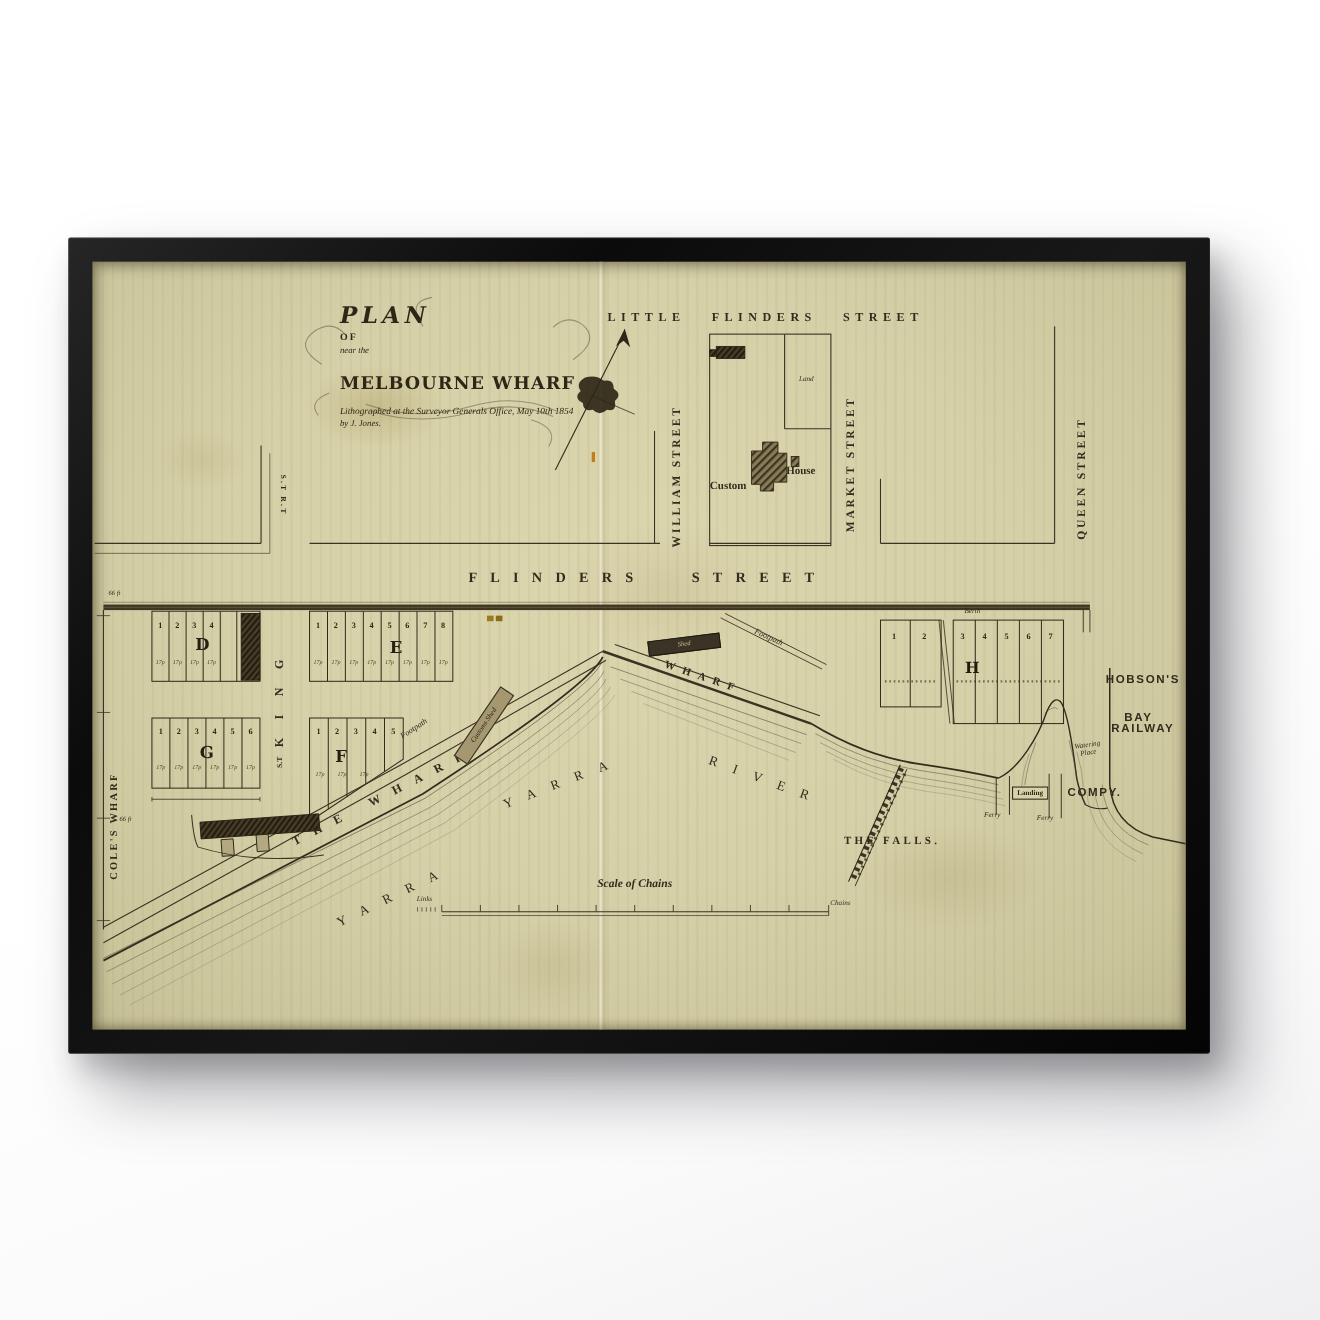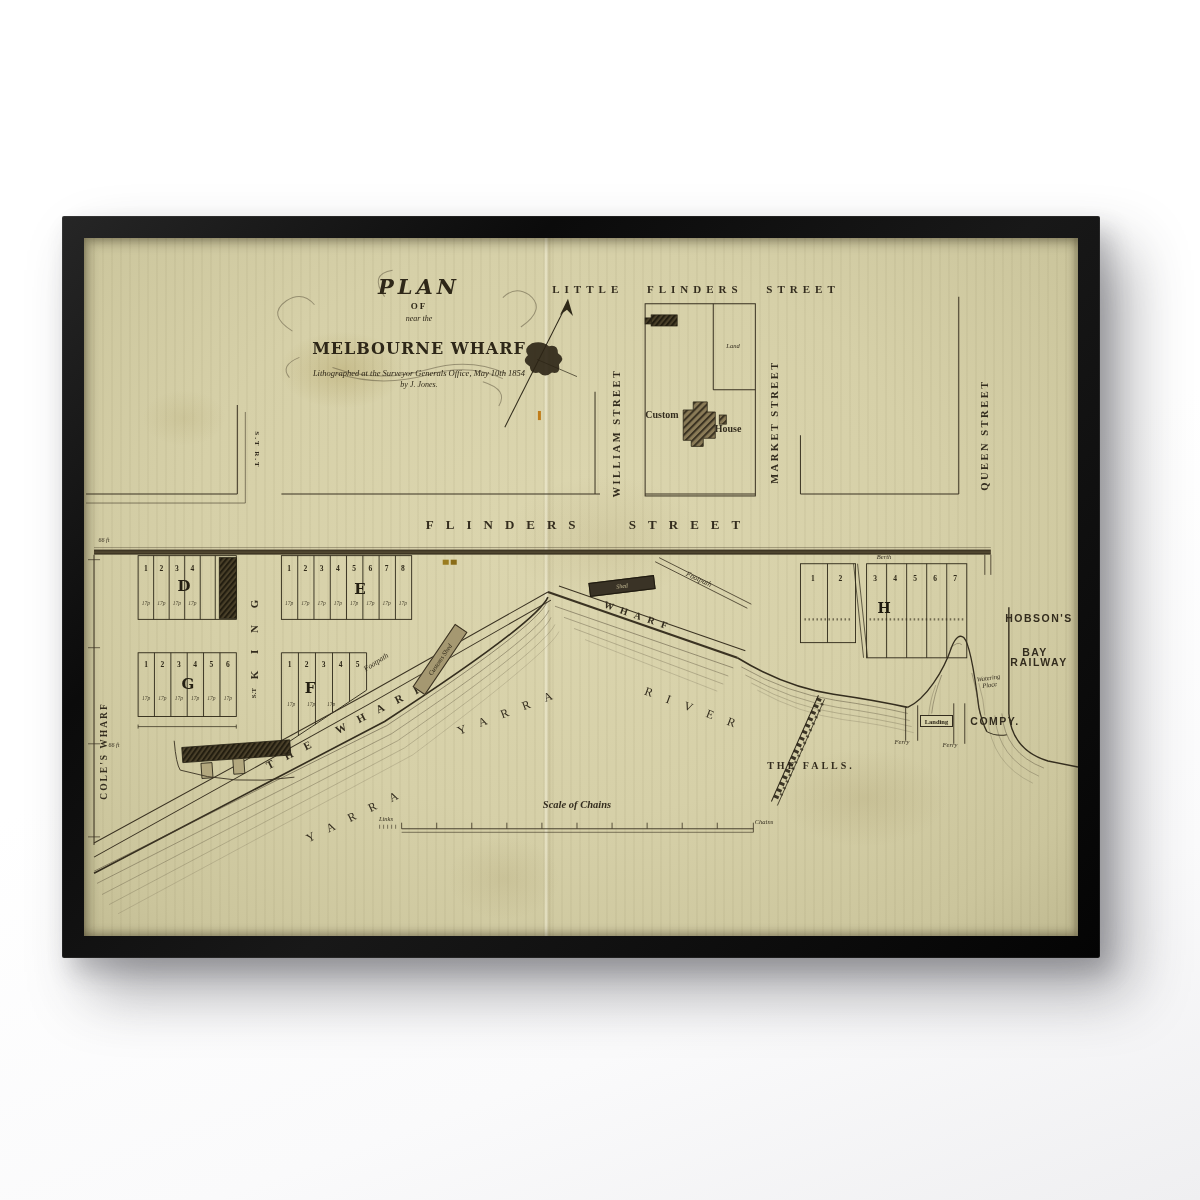--- a/index.html
+++ b/index.html
@@ -16,21 +16,21 @@
       radial-gradient(90px 55px at 258px 132px, rgba(140,115,35,.22), transparent 70%),
       radial-gradient(60px 40px at 100px 180px, rgba(130,110,40,.10), transparent 70%),
       radial-gradient(140px 90px at 520px 300px, rgba(120,100,45,.10), transparent 70%),
       radial-gradient(120px 70px at 780px 560px, rgba(120,100,45,.12), transparent 70%),
       radial-gradient(80px 60px at 420px 640px, rgba(120,100,45,.10), transparent 70%),
       linear-gradient(90deg, transparent 460px, rgba(250,247,228,.55) 462px, rgba(115,102,60,.16) 465px, transparent 468px),
       repeating-linear-gradient(90deg, rgba(95,85,50,.05) 0 2px, rgba(0,0,0,0) 2px 9px),
       radial-gradient(ellipse at 48% 42%, #dcd6af 0%, #d6d0a8 50%, #cbc59c 85%, #c0ba91 100%)}
   .lw{position:absolute;left:0;top:0;width:100%;height:100%}
   .lbl{position:absolute;transform:translate(-50%,-50%);color:#332c1e;white-space:nowrap;line-height:1}
-  .ttl{position:absolute;left:225px;top:36px;width:220px;text-align:center;color:#2e2718}
+  .ttl{position:absolute;left:225px;top:36px;width:220px;color:#2e2718}
   .ttl .t-plan{font:bold 21px "DejaVu Serif",serif;letter-spacing:4px;font-style:italic}
   .ttl .t-of{font:bold 9px "Liberation Serif",serif;letter-spacing:2px;margin-top:2px}
   .ttl .t-storing{font:bold 15px "DejaVu Serif",serif;letter-spacing:.4px;margin-top:4px}
   .ttl .t-near{font:italic 8px "Liberation Serif",serif;margin-top:3px}
   .ttl .t-melb{font:bold 16px "DejaVu Serif",serif;letter-spacing:1px;margin-top:16px}
   .ttl .t-cred1{font:italic 8.5px "Liberation Serif",serif;margin-top:10px}
   .ttl .t-cred2{font:italic 8px "Liberation Serif",serif;margin-top:2px}
   .numrow,.szrow{position:absolute;display:flex;justify-content:space-around;color:#2e2818}
   .numrow span{font:bold 7.5px "Liberation Serif",serif}
   .szrow span{font:italic 5.5px "Liberation Serif",serif;opacity:.85}
@@ -209,21 +209,21 @@
       <div class="lbl" style="left:612px;top:51px;font:bold 11px 'Liberation Serif',serif;letter-spacing:5px;word-spacing:16px">LITTLE FLINDERS STREET</div>
       <div class="lbl" style="left:505px;top:287px;font:bold 13px 'Liberation Serif',serif;letter-spacing:12px;word-spacing:26px">FLINDERS STREET</div>
       <div class="lbl" style="left:532px;top:195px;transform:translate(-50%,-50%) rotate(-90deg);font:bold 10.5px 'Liberation Serif',serif;letter-spacing:2.5px">WILLIAM STREET</div>
       <div class="lbl" style="left:690px;top:184px;transform:translate(-50%,-50%) rotate(-90deg);font:bold 10.5px 'Liberation Serif',serif;letter-spacing:2.5px">MARKET STREET</div>
       <div class="lbl" style="left:900px;top:197px;transform:translate(-50%,-50%) rotate(-90deg);font:bold 10.5px 'Liberation Serif',serif;letter-spacing:2.5px">QUEEN STREET</div>
       <div class="lbl" style="left:170px;top:398px;transform:translate(-50%,-50%) rotate(-90deg);font:bold 11px 'Liberation Serif',serif;letter-spacing:7px">K I N G</div>
       <div class="lbl" style="left:170px;top:455px;transform:translate(-50%,-50%) rotate(-90deg);font:bold 7px 'Liberation Serif',serif">S.T</div>
       <div class="lbl" style="left:173px;top:212px;transform:translate(-50%,-50%) rotate(90deg);font:bold 7px 'Liberation Serif',serif;letter-spacing:2px">S.T R.T</div>
       <div class="lbl" style="left:20px;top:513px;transform:translate(-50%,-50%) rotate(-90deg);font:bold 9.5px 'Liberation Serif',serif;letter-spacing:2px">COLE'S WHARF</div>
 
-      <div class="lbl" style="left:578px;top:176px;font:bold 10px 'Liberation Serif',serif">Custom</div>
+      <div class="lbl" style="left:578px;top:204px;font:bold 10px 'Liberation Serif',serif">Custom</div>
       <div class="lbl" style="left:644px;top:190px;font:bold 10px 'Liberation Serif',serif">House</div>
       <div class="lbl" style="left:649px;top:107px;font:italic 6.5px 'Liberation Serif',serif">Land</div>
       <div class="lbl" style="left:800px;top:318px;font:italic 6.5px 'Liberation Serif',serif">Berth</div>
       <div class="lbl" style="left:292px;top:424px;transform:translate(-50%,-50%) rotate(-33deg);font:italic 7.5px 'Liberation Serif',serif">Footpath</div>
       <div class="lbl" style="left:615px;top:341px;transform:translate(-50%,-50%) rotate(25deg);font:italic 7.5px 'Liberation Serif',serif">Footpath</div>
       <div class="lbl" style="left:555px;top:378px;transform:translate(-50%,-50%) rotate(19deg);font:bold 10px 'Liberation Serif',serif;letter-spacing:7px">WHARF</div>
       <div class="lbl" style="left:265px;top:486px;transform:translate(-50%,-50%) rotate(-27deg);font:bold 11px 'Liberation Serif',serif;letter-spacing:13px">THE WHARF</div>
       <div class="lbl" style="left:275px;top:576px;transform:translate(-50%,-50%) rotate(-26deg);font:12px 'Liberation Serif',serif;letter-spacing:15px">YARRA</div>
       <div class="lbl" style="left:428px;top:473px;transform:translate(-50%,-50%) rotate(-21deg);font:12px 'Liberation Serif',serif;letter-spacing:15px">YARRA</div>
       <div class="lbl" style="left:613px;top:472px;transform:translate(-50%,-50%) rotate(20deg);font:12px 'Liberation Serif',serif;letter-spacing:15px">RIVER</div>

